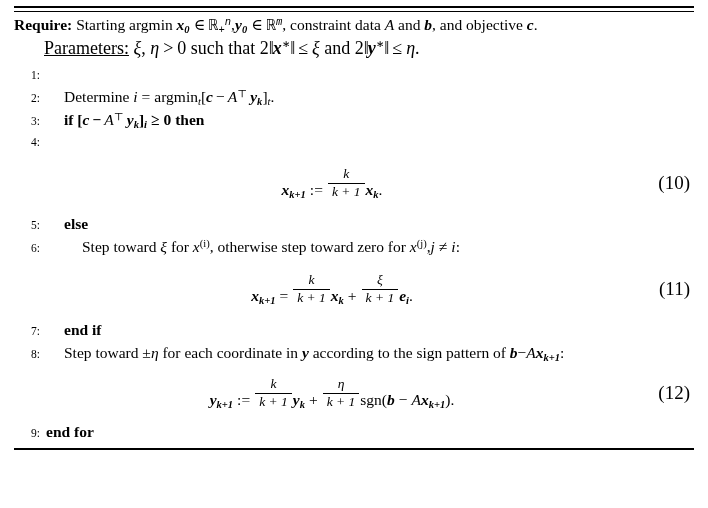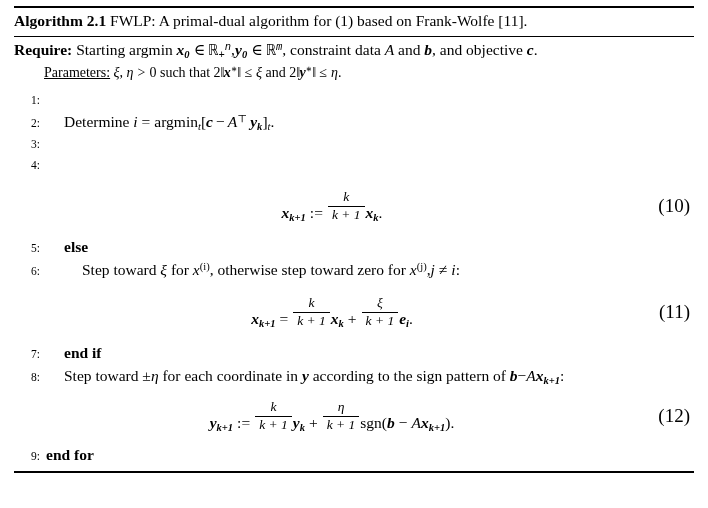--- a/index.html
+++ b/index.html
@@ -47,21 +47,21 @@
     padding: 3px 0 2px 0;
     white-space: nowrap;
   }
   .require {
     font-size: 15.5px;
     line-height: 20px;
     padding: 3px 0 1px 0;
     white-space: nowrap;
   }
   .params {
-    font-size: 14px;
+    font-size: 18px;
     line-height: 20px;
     padding: 1px 0 1px 0;
     margin-left: 30px;
     white-space: nowrap;
   }
   b.kw { font-weight: bold; }
   .ul { text-decoration: underline; }
 
   
   .line {
@@ -151,23 +151,20 @@
   }
   .spacer-sm { height: 6px; }
 </style>
 </head>
 <body>
 
 <div class="algorithm">
 
   <div class="rule-top"></div>
 
-  <div class="caption">
-    <b class="kw">Algorithm 2.1</b><span>&nbsp;</span><span>FWLP: A primal-dual algorithm for (1) based on Frank-Wolfe [11].</span>
-  </div>
 
   <div class="rule-mid"></div>
 
   <div class="require">
     <b class="kw">Require:</b>
     <span>Starting argmin</span>
     <span class="bv"><span>x</span><sub>0</sub></span><span class="op up">∈</span><span class="bb up"><span>ℝ</span><sub class="up">+</sub><sup>n</sup></span><span class="up">,</span><span class="bv"><span>y</span><sub>0</sub></span><span class="op up">∈</span><span class="bb up"><span>ℝ</span><sup>m</sup></span><span>, constraint data</span>
     <span class="mi">A</span>
     <span>and</span>
     <span class="bv">b</span><span>, and objective</span>
@@ -193,20 +190,25 @@
   <div class="line">
     <span class="lineno">2:</span>
     <span class="body1">
       <span>Determine</span>
       <span class="mi">i</span><span class="op">=</span><span class="up"><span>argmin</span><sub>t</sub></span><span>[</span><span class="bv">c</span><span class="opn">−</span><span class="mi"><span>A</span><sup class="up">⊤</sup></span><span class="bv"> <span>y</span><sub>k</sub></span><span><span>]</span><sub>t</sub></span><span>.</span>
     </span>
   </div>
 
   <div class="line">
     <span class="lineno">3:</span>
+    <span class="body1">
+      <b class="kw">if</b>
+      <span class="bup">[</span><span class="bv">c</span><span class="opn bup">−</span><span class="mi"><span>A</span><sup class="up">⊤</sup></span><span class="bv"> <span>y</span><sub>k</sub></span><span class="bup"><span>]</span><sub>i</sub></span><span class="op bup">≥</span><span class="bup">0</span>
+      <b class="kw">then</b>
+    </span>
   </div>
 
   <div class="line">
     <span class="lineno">4:</span>
   </div>
 
   <div class="eqrow eq-h1">
     <span class="eqbody">
       <span class="bv"><span>x</span><sub>k+1</sub></span>
         <span class="op">:=</span>

